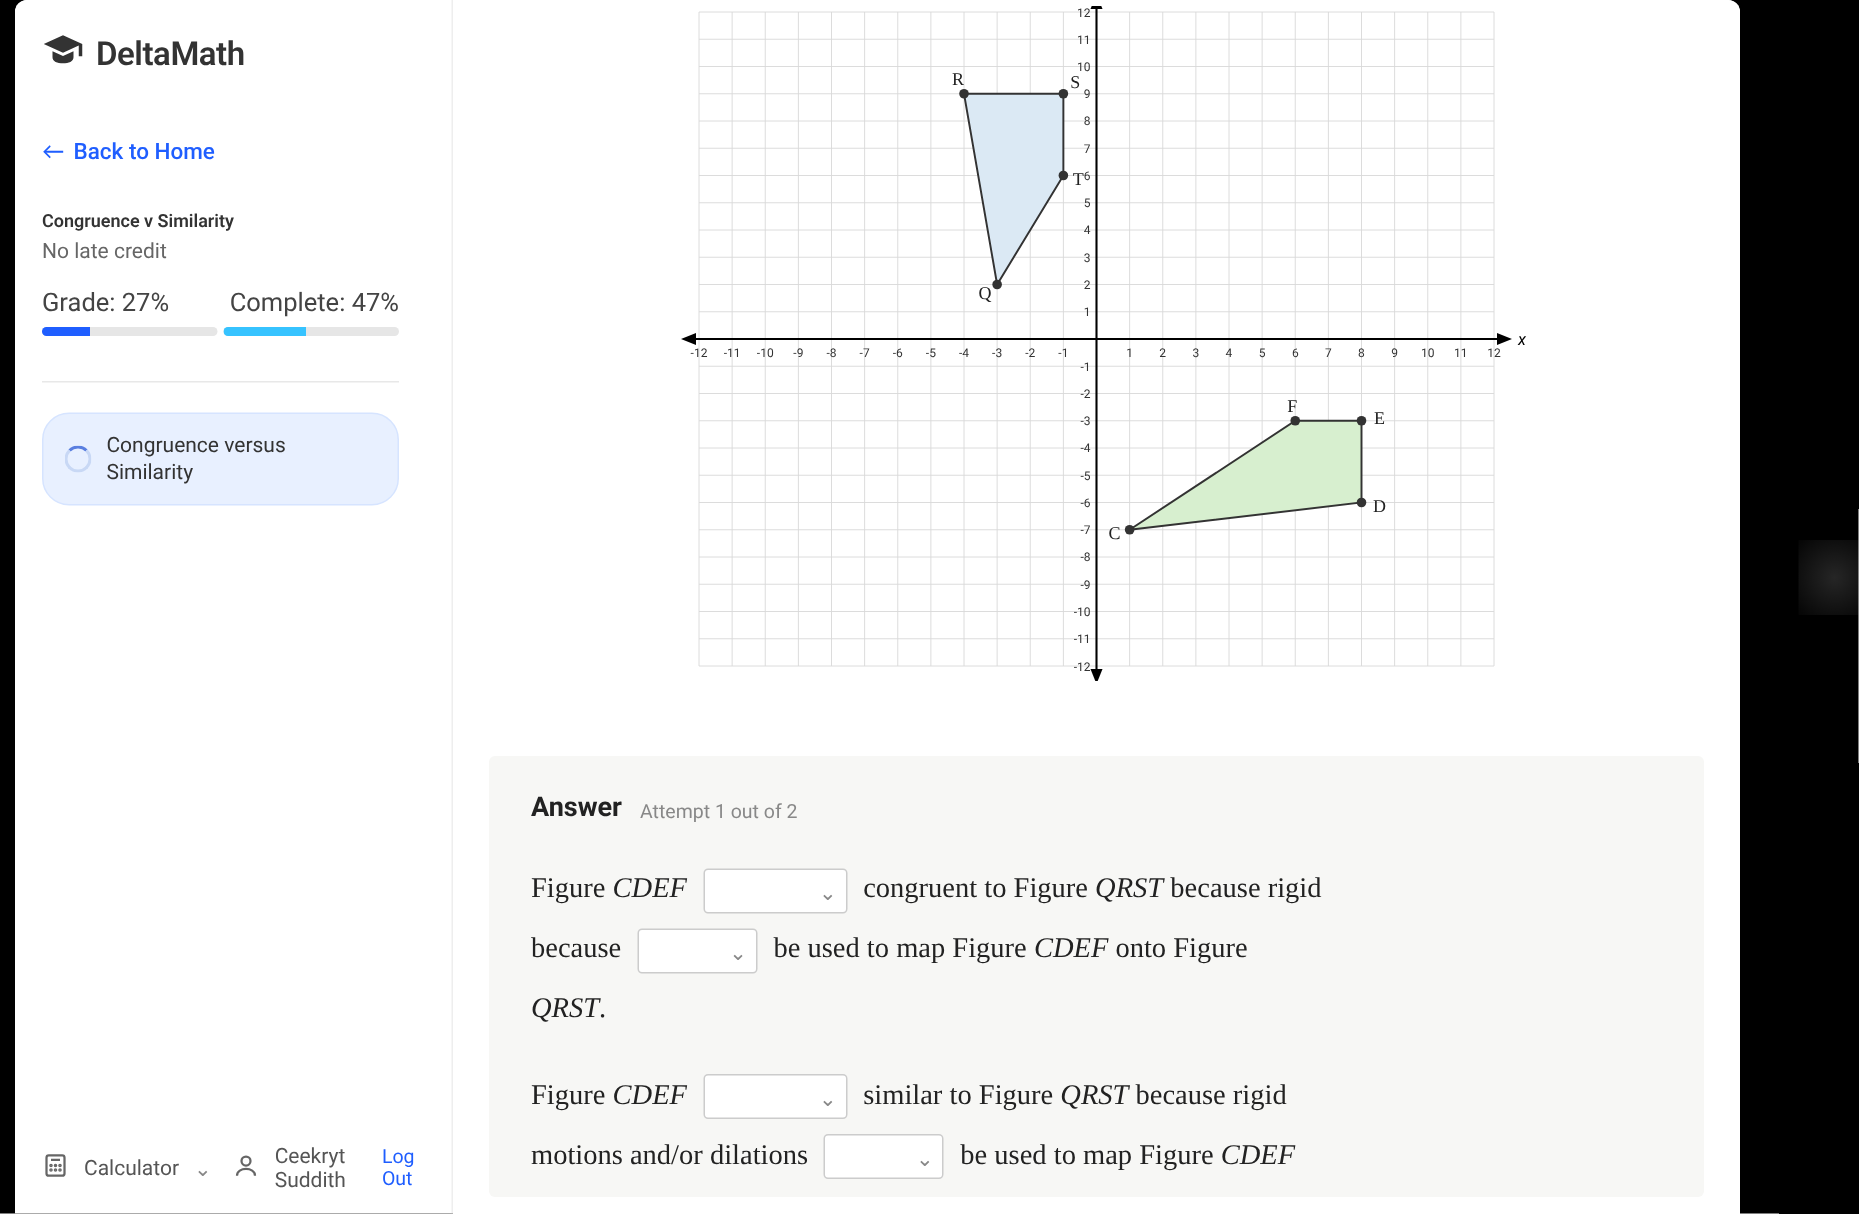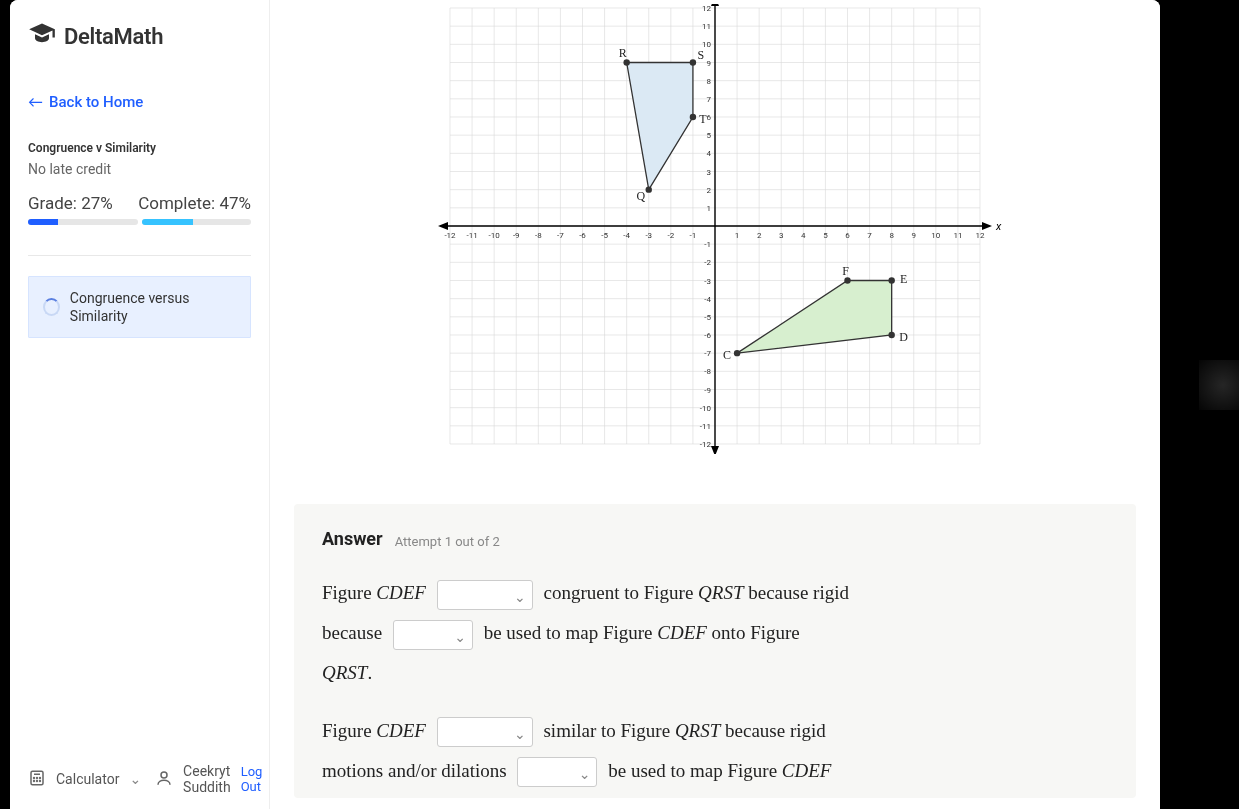--- a/index.html
+++ b/index.html
@@ -14,43 +14,43 @@
 .screen {
   position: absolute;
   left: 10px; top: 0px;
   width: 1150px; height: 809px;
   background: #fff;
   display: flex;
   border-radius: 8px 8px 0 0;
   overflow: hidden;
 }
 .sidebar {
-  width: 260px;
+  width: 292px;
   background: #fff;
-  padding: 20px 18px 0 18px;
+  padding: 20px 35px 0 18px;
   border-right: 1px solid #eee;
   display: flex;
   flex-direction: column;
   position: relative;
 }
 .logo { display: flex; align-items: center; gap: 8px; margin-bottom: 40px; }
 .logo svg { width: 28px; height: 28px; }
 .logo-text { font-size: 22px; font-weight: 600; color: #333; letter-spacing: -0.3px; }
 .back-link { display: flex; align-items: center; gap: 6px; color: #1f5eff; font-size: 15px; font-weight: 500; margin-bottom: 30px; cursor: pointer; }
 .assign-title { font-size: 12px; font-weight: 600; color: #333; margin-bottom: 6px; }
 .late { font-size: 14px; color: #666; margin-bottom: 16px; }
 .stats { display: flex; justify-content: space-between; font-size: 17px; color: #444; margin-bottom: 6px; }
 .bars { display: flex; gap: 4px; margin-bottom: 20px; }
 .bar { height: 6px; border-radius: 3px; background: #e6e6e6; position: relative; overflow: hidden; }
 .bar .fill { position: absolute; left:0; top:0; height:100%; }
 .divider { border-top: 1px solid #e8e8e8; margin: 10px 0 20px 0; }
 .topic-chip {
   background: #e8f0ff;
   border: 1px solid #d6e4ff;
-  border-radius: 1px;
+  border-radius: 18px;
   padding: 12px 14px;
   display: flex;
   align-items: center;
   gap: 10px;
   font-size: 14px;
   color: #333;
   line-height: 1.3;
 }
 .topic-chip .spinner {
   width: 18px; height: 18px; border: 2px solid #c8d8f5; border-top-color:#5a7fe0; border-radius:50%;

